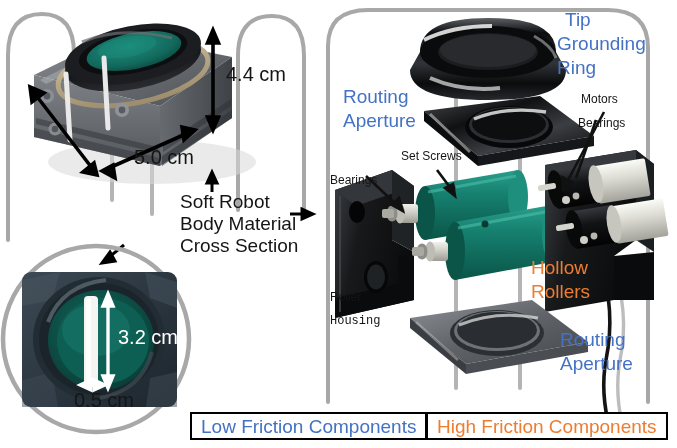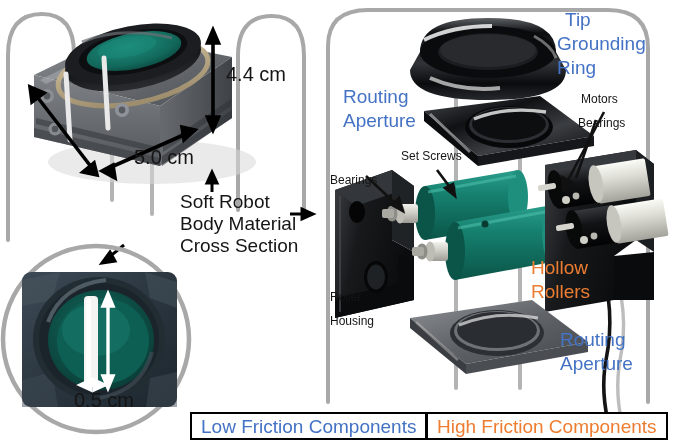--- a/index.html
+++ b/index.html
@@ -381,37 +381,38 @@
 
   <div class="txt blk t20" style="left:226px;top:64px;">4.4 cm</div>
 
 
   <div class="txt blk t20" style="left:134px;top:147px;">5.0 cm</div>
 
   <div class="txt blk t19" style="left:180px;top:192px;">Soft Robot</div>
   <div class="txt blk t19" style="left:180px;top:214px;">Body Material</div>
   <div class="txt blk t19" style="left:180px;top:236px;">Cross Section</div>
 
+  <div class="txt wht t20" style="left:118px;top:327px;">3.2 cm</div>
   <div class="txt blk t20" style="left:74px;top:390px;">0.5 cm</div>
 
   <div class="txt blu t19" style="left:557px;top:10px;margin-left:8px;">Tip</div>
   <div class="txt blu t19" style="left:557px;top:34px;">Grounding</div>
   <div class="txt blu t19" style="left:557px;top:58px;">Ring</div>
 
   <div class="txt blu t19" style="left:343px;top:87px;">Routing</div>
   <div class="txt blu t19" style="left:343px;top:111px;">Aperture</div>
 
   <div class="txt blk t18" style="left:581px;top:93px;">Motors</div>
   <div class="txt blk t18" style="left:578px;top:117px;">Bearings</div>
 
   <div class="txt blk t18" style="left:353px;top:150px;margin-left:48px;">Set Screws</div>
   <div class="txt blk t18" style="left:330px;top:174px;">Bearings</div>
 
   <div class="txt blk t18" style="left:330px;top:291px;">Roller</div>
-  <div class="txt blk t18" style="left:330px;top:315px;">Housing</div>
+  <div class="txt blk t18" style="left:330px;top:315px;font-family:Liberation Mono, monospace;">Housing</div>
 
   <div class="txt org t19" style="left:531px;top:258px;">Hollow</div>
   <div class="txt org t19" style="left:531px;top:282px;">Rollers</div>
 
   <div class="txt blu t19" style="left:560px;top:330px;">Routing</div>
   <div class="txt blu t19" style="left:560px;top:354px;">Aperture</div>
 
   <div class="legend" style="left:190px;top:412px;">
     <div class="cell blu">Low Friction Components</div>
     <div class="divider"></div>

